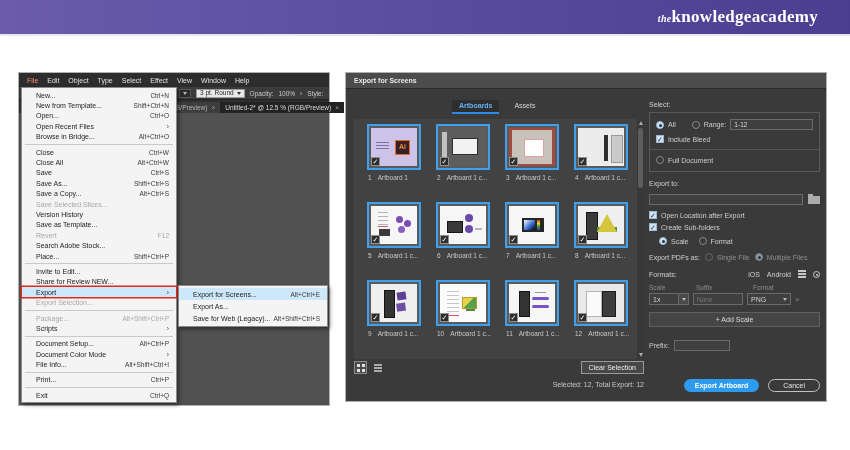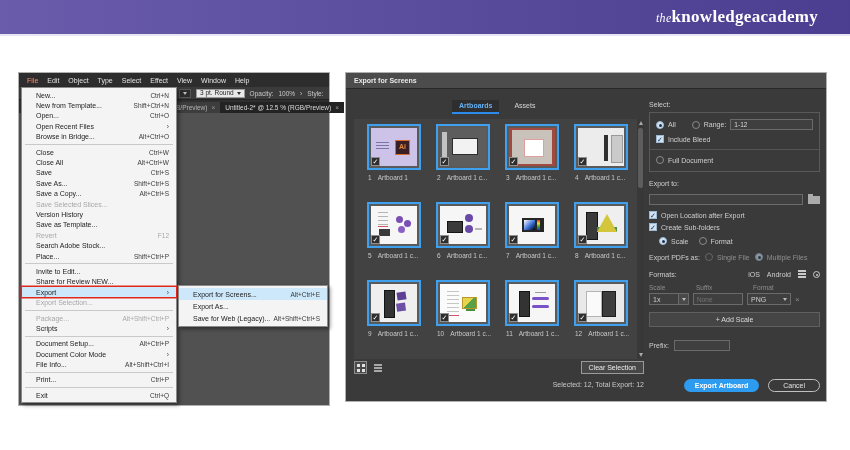--- a/index.html
+++ b/index.html
@@ -4,21 +4,21 @@
 <style>
   * { margin:0; padding:0; box-sizing:border-box; }
   body { width:850px; height:450px; background:#fff; font-family:"Liberation Sans", sans-serif; }
   .stage { position:relative; width:850px; height:450px; overflow:hidden; background:#fff; }
 
   
   .brand-bar { position:absolute; left:0; top:0; width:850px; height:36px;
     background:linear-gradient(90deg,#6a5cab,#4b3e90); border-bottom:2px solid #e8e6f2;
     display:flex; align-items:center; justify-content:flex-end; padding-right:32px; }
   .brand { color:#fff; font-family:"Liberation Serif", serif; font-size:17px; font-weight:bold; letter-spacing:.3px; }
-  .brand .pre { font-style:italic; font-weight:normal; font-size:12px; }
+  .brand .pre { font-style:italic; font-weight:bold; font-size:10px; }
 
   
   .shot-left { position:absolute; left:18px; top:72px; width:312px; height:334px;
     border:1px solid #b0b0b0; background:#505050; font-size:7px; }
   .ai-menubar { height:14px; background:#2d2d2d; display:flex; align-items:center; gap:9px; padding:0 8px; color:#e3e3e3; font-size:7px; }
   .mb-item.active { color:#ff8a70; }
   .ai-optionsbar { height:13px; background:#3b3b3b; border-bottom:1px solid #232323; display:flex; align-items:center; gap:5px; padding-left:160px; color:#c9c9c9; font-size:6.5px; }
   .opt-box { background:#2c2c2c; border:1px solid #565656; height:9px; line-height:8px; padding:0 3px; display:flex; align-items:center; gap:3px; color:#ccc; }
   .opt-box.light { background:#e9e9e9; color:#1e1e1e; border-color:#999; }
   .caret { width:0; height:0; border-left:2.5px solid transparent; border-right:2.5px solid transparent; border-top:3px solid #bbb; display:inline-block; }

